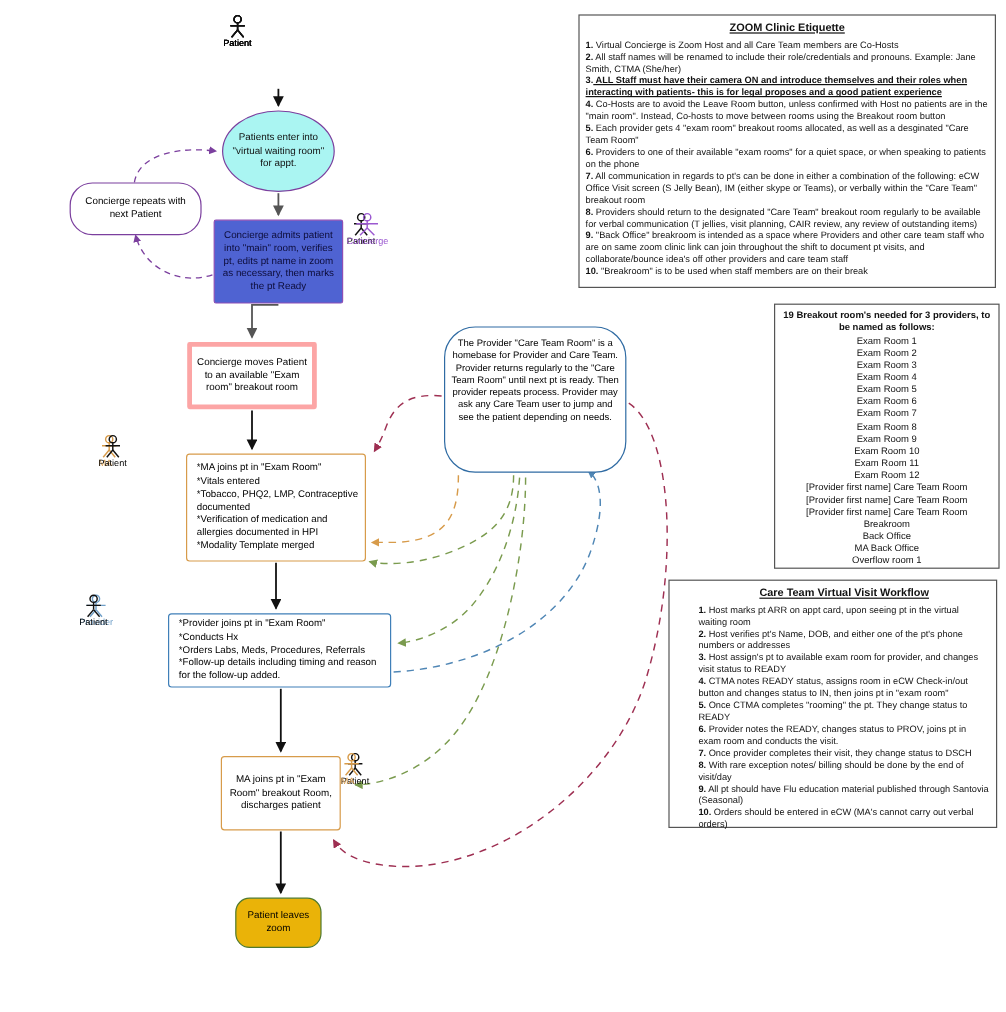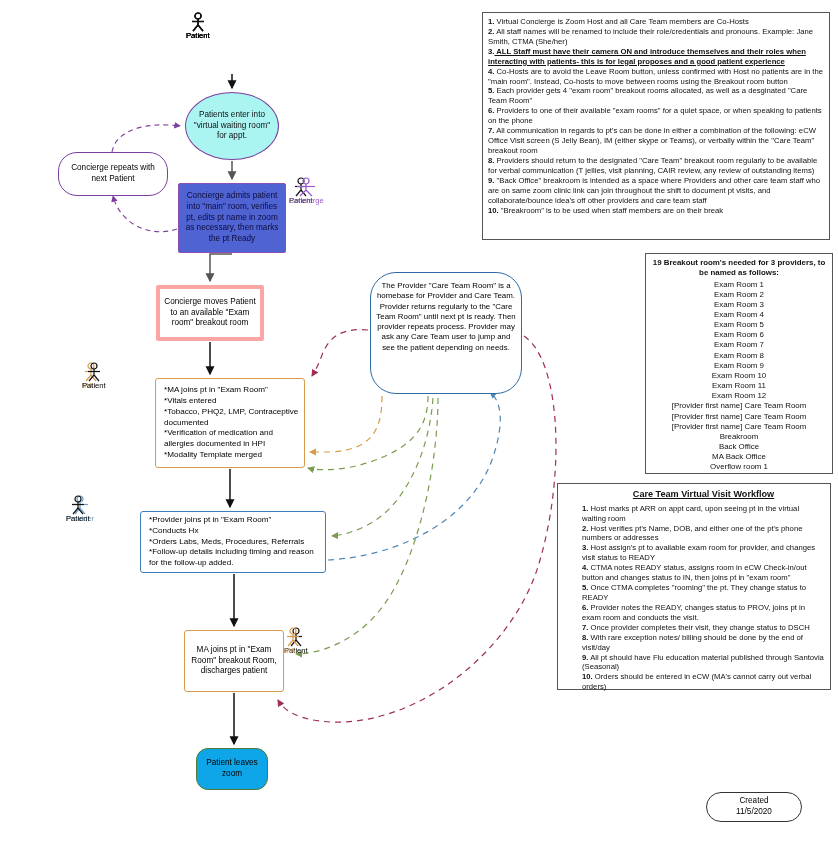--- a/index.html
+++ b/index.html
@@ -26,21 +26,21 @@
      background:#fff;border-radius:3px;font-size:8.1px;line-height:1.33;
      text-align:left;justify-content:flex-start;}
   #n-ma-join .txt{padding-left:8px;}
   #n-provider{left:140px;top:511px;width:186px;height:62px;border:1.6px solid #3f7fb8;
      background:#fff;border-radius:3px;font-size:8.1px;line-height:1.33;
      text-align:left;justify-content:flex-start;}
   #n-provider .txt{padding-left:8px;}
   #n-discharge{left:184px;top:630px;width:100px;height:62px;border:1.8px solid #d79b4a;
      background:#fff;border-radius:3px;font-size:8.2px;line-height:1.3;}
   #n-leaves{left:196px;top:748px;width:72px;height:42px;border:1.5px solid #4f7a2f;
-     background:#0ea5e9;border-radius:12px;font-size:8.2px;line-height:1.3;}
+     background:#eab308;border-radius:12px;font-size:8.2px;line-height:1.3;}
   #n-careteam{left:370px;top:272px;width:152px;height:122px;border:1.7px solid #2f6ba3;
      background:#fff;border-radius:26px;font-size:7.9px;line-height:1.3;
      align-items:flex-start;}
   #n-careteam .txt{padding-top:8px;}
   #n-created{left:706px;top:792px;width:96px;height:30px;border:1.2px solid #333;
      background:#fff;border-radius:15px;font-size:8.2px;line-height:1.3;}
 
   
   .panel{position:absolute;box-sizing:border-box;background:#fff;border:1.2px solid #555;
          font-size:7.7px;line-height:1.29;padding:4px 5px 5px 5px;color:#111;}
@@ -343,26 +343,23 @@
 
   <div class="node" id="n-leaves">
     <span class="txt">Patient leaves zoom</span>
   </div>
 
   <div class="node" id="n-careteam">
     <span class="txt" style="white-space:pre-line;">The Provider "Care Team Room" is a homebase for Provider and Care Team.
 Provider returns regularly to the "Care Team Room" until next pt is ready. Then provider repeats process. Provider may ask any Care Team user to jump and see the patient depending on needs.</span>
   </div>
 
-  <div class="node" id="n-created">
-    <span class="txt" style="white-space:pre-line;">Created
-11/5/2020</span>
-  </div>
 
   <div class="panel" id="p-etiquette">
+    <h3>ZOOM Clinic Etiquette</h3>
     <div id="etiquette-list">
         <p><b>1.</b><span> Virtual Concierge is Zoom Host and all Care Team members are Co-Hosts</span></p>
         <p><b>2.</b><span> All staff names will be renamed to include their role/credentials and pronouns. Example: Jane Smith, CTMA (She/her)</span></p>
         <p><b style="font-weight: bold;">3.</b><span style="font-weight: bold; text-decoration: underline;"> ALL Staff must have their camera ON and introduce themselves and their roles when interacting with patients- this is for legal proposes and a good patient experience</span></p>
         <p><b>4.</b><span> Co-Hosts are to avoid the Leave Room button, unless confirmed with Host no patients are in the "main room". Instead, Co-hosts to move between rooms using the Breakout room button</span></p>
         <p><b>5.</b><span> Each provider gets 4 "exam room" breakout rooms allocated, as well as a desginated "Care Team Room"</span></p>
         <p><b>6.</b><span> Providers to one of their available "exam rooms" for a quiet space, or  when speaking to patients on the phone</span></p>
         <p><b>7.</b><span> All communication in regards to pt's can be done in either a combination of the following: eCW Office Visit screen (S Jelly Bean), IM (either skype or Teams), or verbally within the "Care Team" breakout room</span></p>
         <p><b>8.</b><span> Providers should return to the designated "Care Team" breakout room regularly to be available for verbal communication (T jellies, visit planning, CAIR review, any review of outstanding items)</span></p>
         <p><b>9.</b><span> "Back Office" breakroom is intended as a space where Providers and other care team staff who are on same zoom clinic link can join throughout the shift to document pt visits, and collaborate/bounce idea's off other providers and care team staff</span></p>

